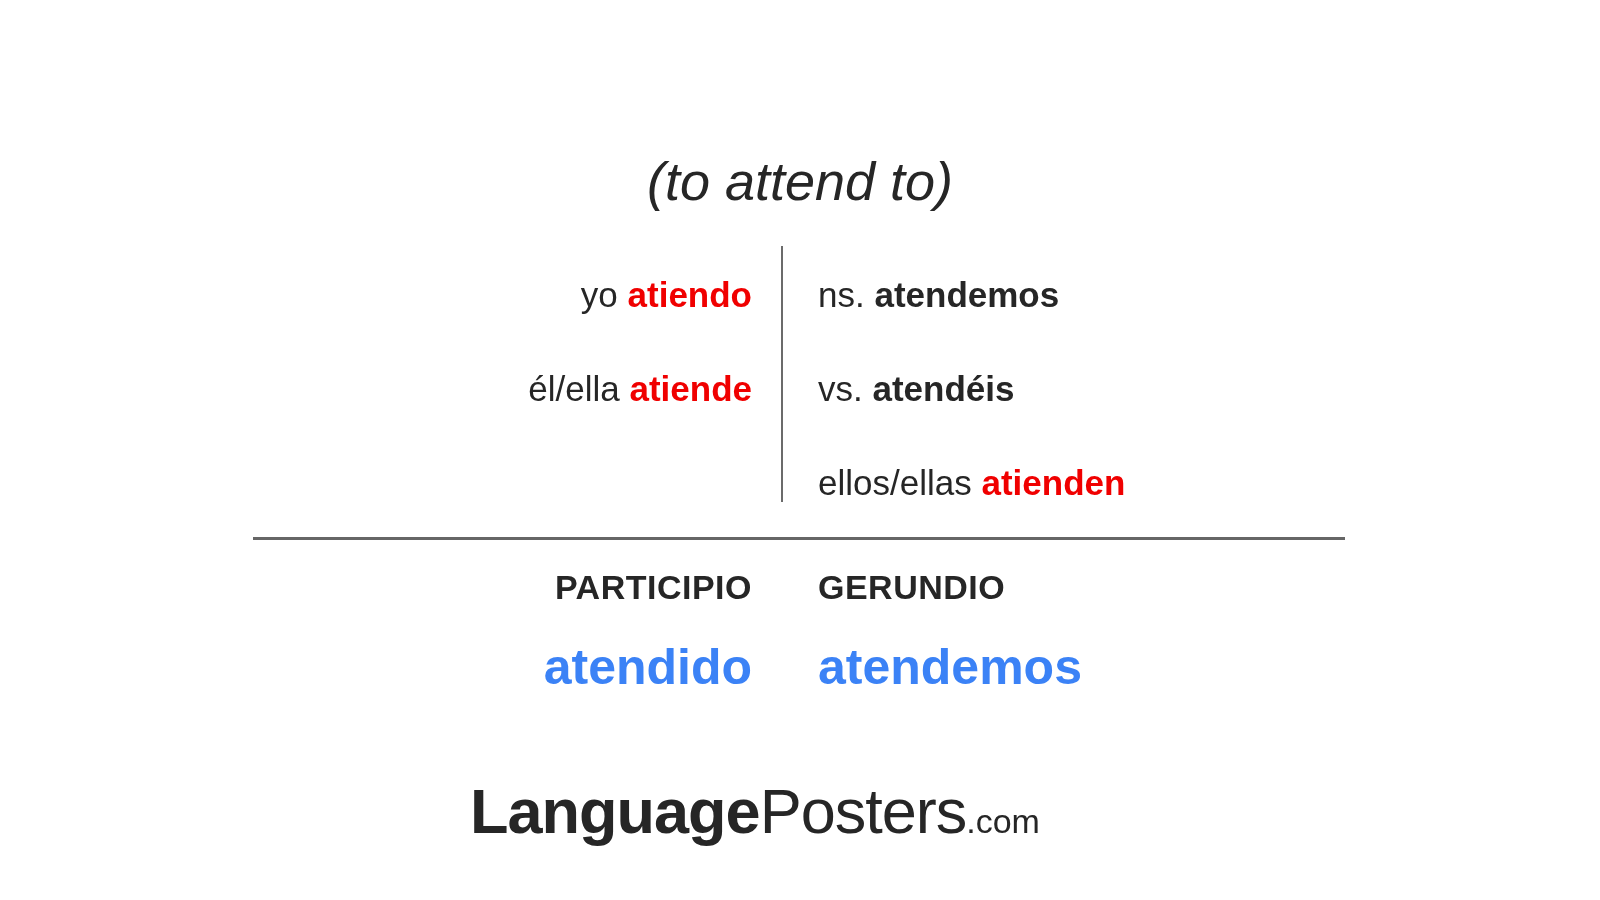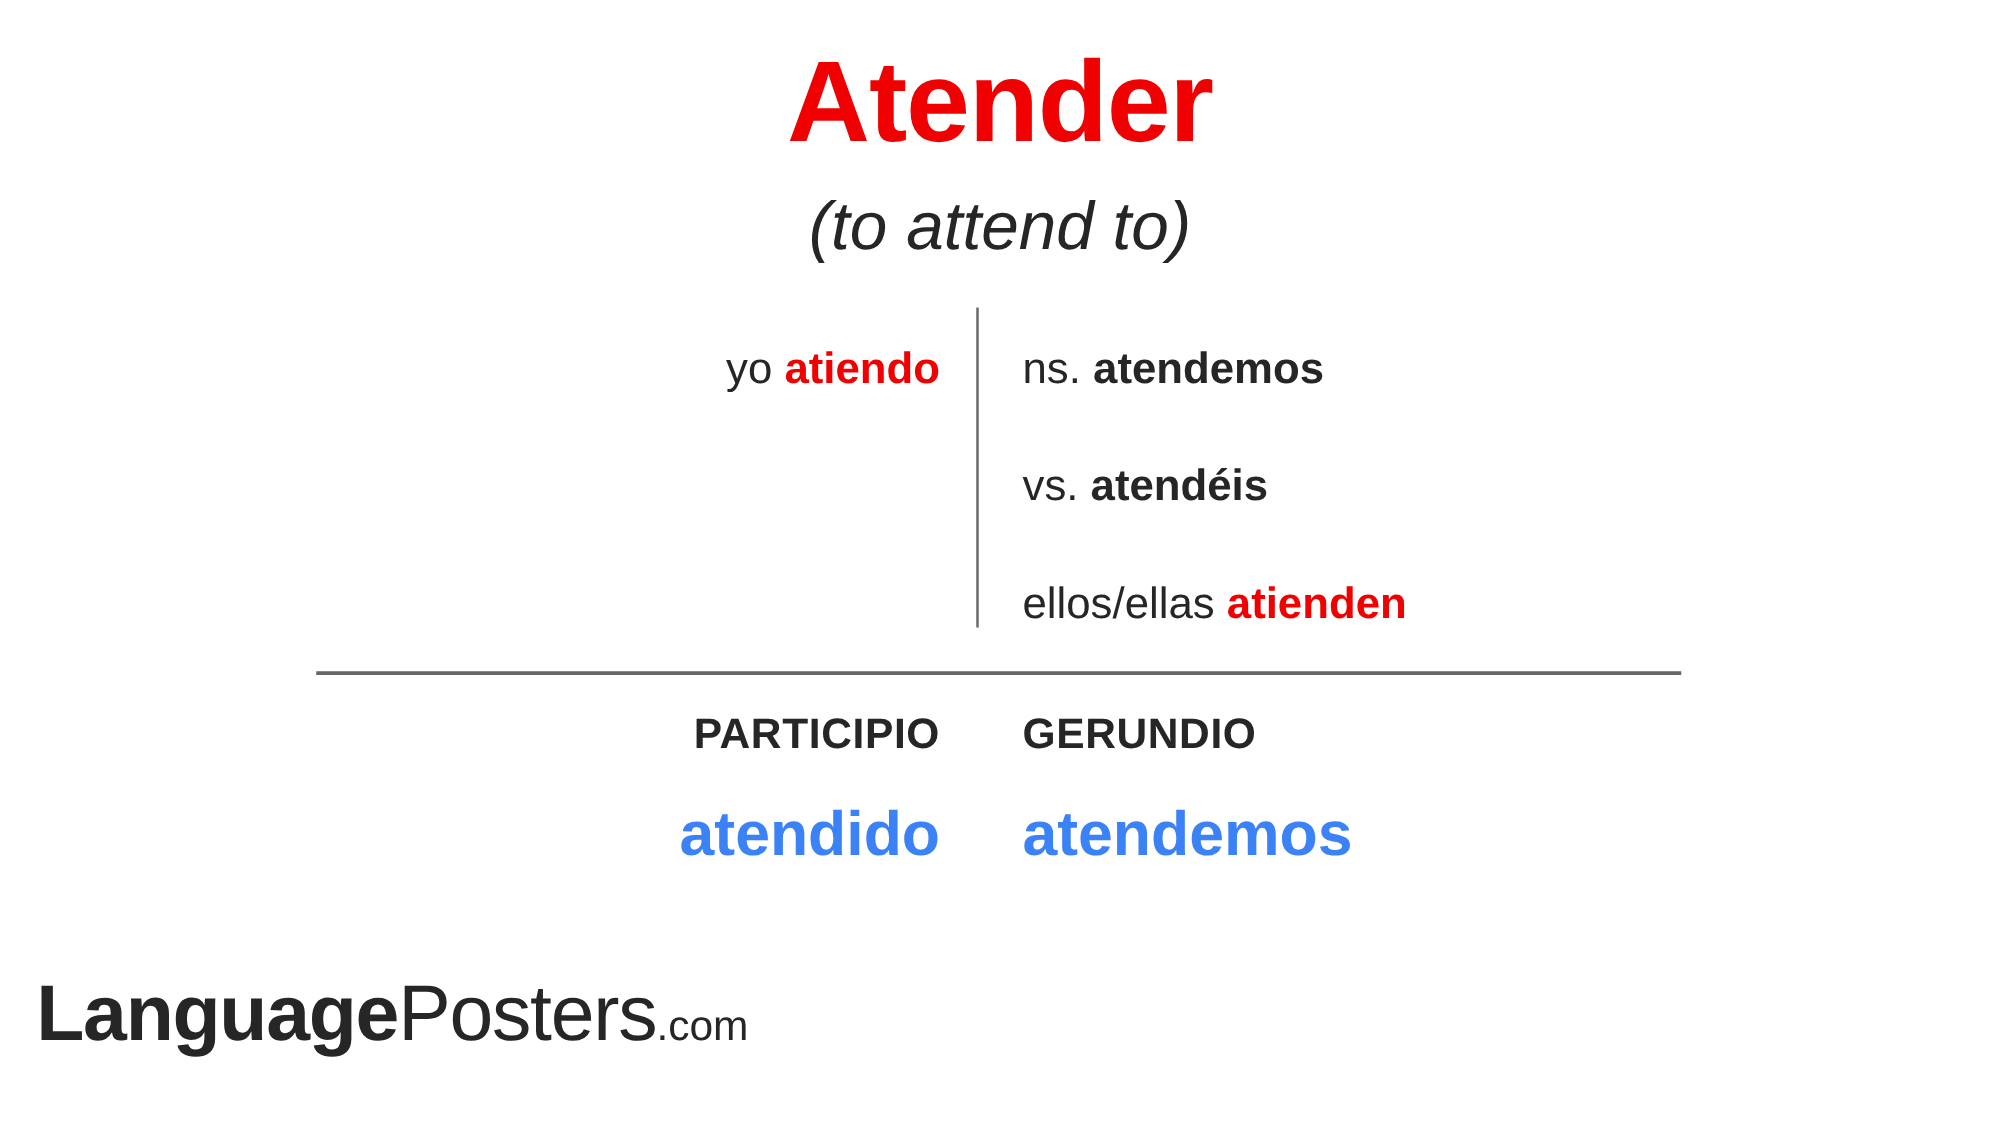--- a/index.html
+++ b/index.html
@@ -142,25 +142,24 @@
     line-height: 1.0;
     white-space: nowrap;
   }
 
   
   .logo {
     position: absolute;
     left: 0;
     top: 780px;
     width: 1510px;
-    text-align: left;
+    text-align: center;
     white-space: nowrap;
     color: #262626;
     line-height: 1.0;
-    margin-left: 29px;
   }
   .logo-bold {
     font-size: 63px;
     font-weight: bold;
     letter-spacing: -1px;
   }
   .logo-light {
     font-size: 63px;
     font-weight: normal;
     letter-spacing: -1px;
@@ -169,34 +168,37 @@
     font-size: 34px;
     font-weight: normal;
     letter-spacing: 0px;
   }
 </style>
 </head>
 <body>
 
 <div class="poster">
 
-  <div class="title">Atender</div>
 
   <div class="subtitle">(to attend to)</div>
 
   <div class="conj">
 
     <div class="conj-col col-left">
 
       <div class="conj-row">
         <span class="pron">yo</span>
         <span class="form red">atiendo</span>
       </div>
 
 
+      <div class="conj-row">
+        <span class="pron">él/ella</span>
+        <span class="form red">atiende</span>
+      </div>
 
     </div>
 
     <div class="conj-col col-right">
 
       <div class="conj-row">
         <span class="pron">ns.</span>
         <span class="form dark">atendemos</span>
       </div>
 

